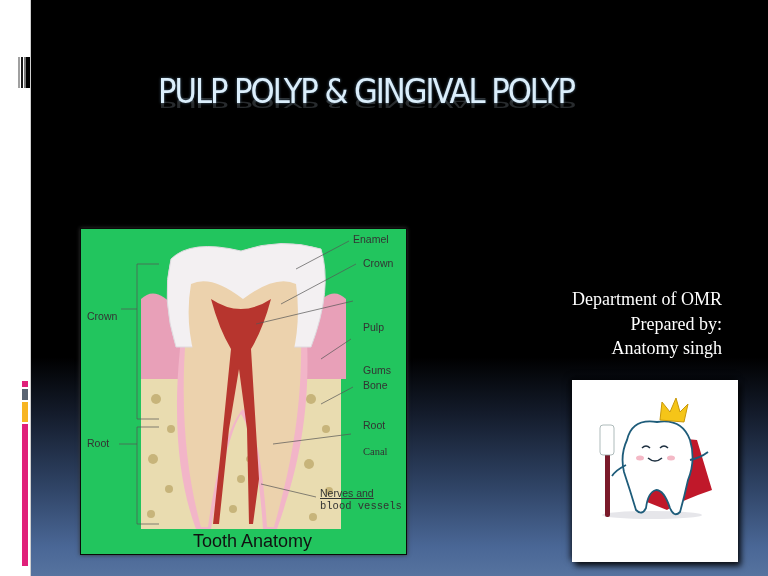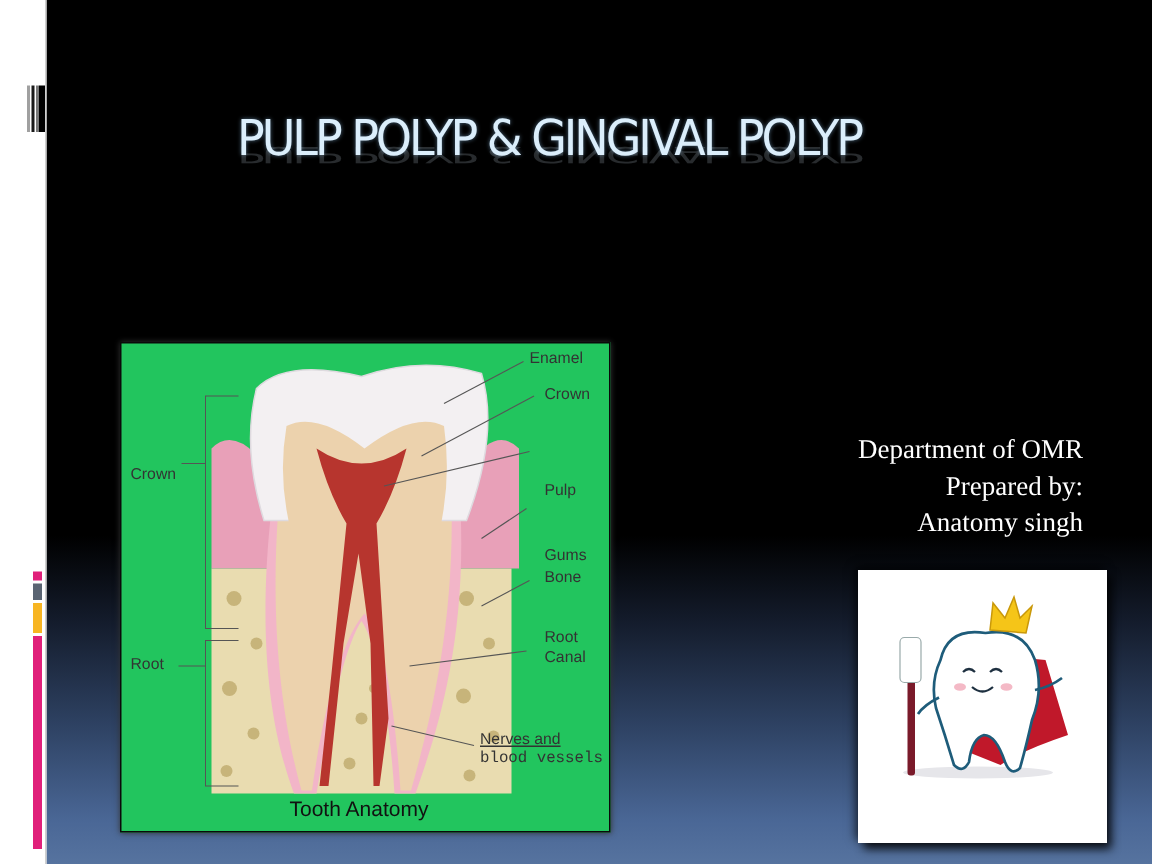--- a/index.html
+++ b/index.html
@@ -11,21 +11,21 @@
   .accent{position:absolute;}
   .title{position:absolute;left:158px;top:72px;width:470px;height:46px;color:#dbeefb;
     font-family:"DejaVu Sans",sans-serif;font-size:33px;letter-spacing:-2.2px;white-space:nowrap;
     text-shadow:0 0 3px rgba(140,190,230,0.55);transform:scaleX(0.93);transform-origin:left top;}
   .title-reflect{position:absolute;left:158px;top:112px;color:#dbeefb;font-family:"DejaVu Sans",sans-serif;font-size:33px;letter-spacing:-2.2px;white-space:nowrap;
     transform:scaleX(0.93) scaleY(-0.45);transform-origin:left top;opacity:0.18;}
   .credits{position:absolute;right:46px;top:287px;text-align:right;color:#ffffff;font-family:"Liberation Serif",serif;font-size:18px;line-height:24.5px;}
   .tooth-frame{position:absolute;left:80px;top:228px;width:325px;height:325px;background:#22c55e;border:1px solid #0a0a0a;box-shadow:0 0 4px #333;overflow:hidden;}
   .cartoon-frame{position:absolute;left:572px;top:380px;width:166px;height:182px;background:#ffffff;box-shadow:3px 4px 6px rgba(0,0,0,0.85),-2px -2px 6px rgba(0,0,0,0.6);}
   .lbl{position:absolute;font-family:"Liberation Sans",sans-serif;font-size:10.5px;color:#333;white-space:nowrap;}
-  .cap{position:absolute;font-family:"Liberation Sans",sans-serif;font-size:14px;color:#111;white-space:nowrap;}
+  .cap{position:absolute;font-family:"Liberation Sans",sans-serif;font-size:18px;color:#111;white-space:nowrap;}
 </style>
 </head>
 <body>
 
 <div class="left-strip"></div>
 <div class="slide"></div>
 <div class="divider"></div>
 
 <div>
   <div class="accent" style="left:18px;top:57px;width:2px;height:31px;background:#a0a0a0;"></div>
@@ -90,21 +90,21 @@
       <polyline points="78,198 56,198 56,295 78,295"></polyline>
       <line x1="38" y1="215" x2="56" y2="215"></line>
     </g>
   </svg>
   <span class="lbl" style="left:272px;top:4px;">Enamel</span>
   <span class="lbl" style="left:282px;top:28px;">Crown</span>
   <span class="lbl" style="left:282px;top:65px;margin-top:27px;">Pulp</span>
   <span class="lbl" style="left:282px;top:104px;margin-top:31px;">Gums</span>
   <span class="lbl" style="left:282px;top:150px;text-align:right;">Bone</span>
   <span class="lbl" style="left:282px;top:190px;">Root</span>
-  <span class="lbl" style="left:282px;top:203px;">Canal</span>
+  <span class="lbl" style="left:282px;top:217px;font-family:Liberation Serif, serif;">Canal</span>
   <span class="lbl" style="left:239px;top:258px;text-decoration:underline;">Nerves and</span>
   <span class="lbl" style="left:239px;top:271px;font-family:Liberation Mono, monospace;">blood vessels</span>
   <span class="lbl" style="left:6px;top:81px;">Crown</span>
   <span class="lbl" style="left:6px;top:208px;">Root</span>
   <span class="cap" style="left:112px;top:302px;">Tooth Anatomy</span>
 </div>
 
 <div class="credits">
   <div>Department of OMR</div>
   <div>Prepared by:</div>

